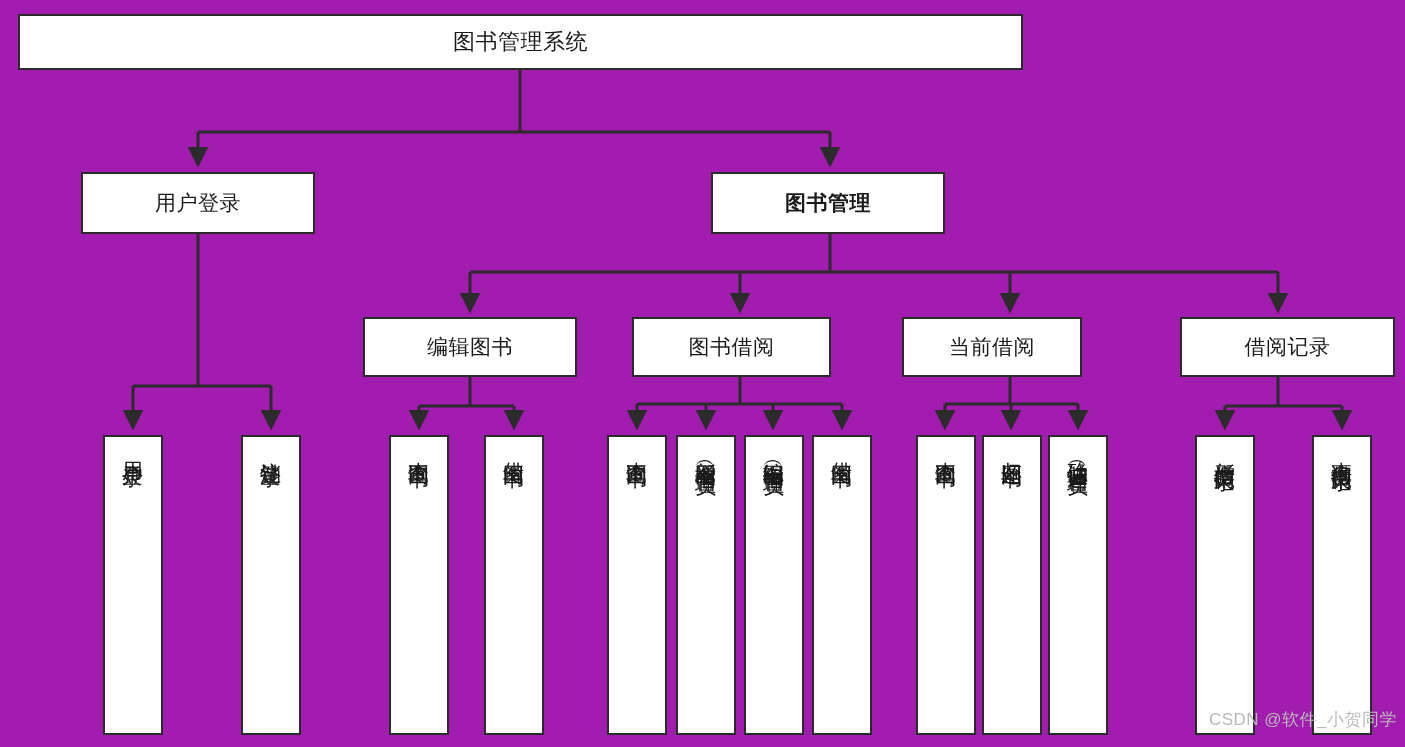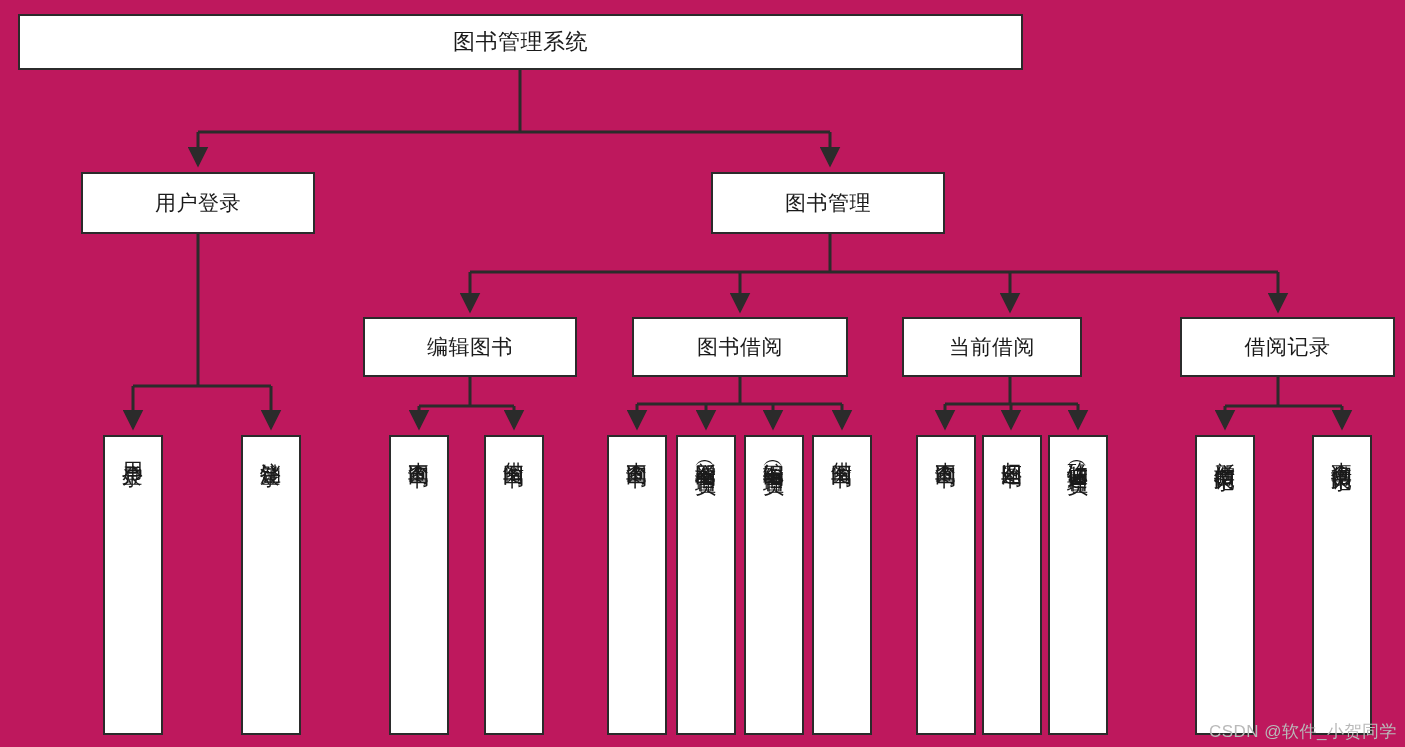--- a/index.html
+++ b/index.html
@@ -9,21 +9,21 @@
     background: #ffffff;
   }
   body {
     font-family: "Liberation Sans", "DejaVu Sans", sans-serif;
     color: #1a1a1a;
   }
   #diagram-root {
     position: relative;
     width: 1405px;
     height: 747px;
-    background: #be185d;
+    background: #a21caf;
     overflow: hidden;
   }
   #diagram-svg {
     position: absolute;
     left: 0;
     top: 0;
     width: 1405px;
     height: 747px;
   }
   .node {
@@ -59,21 +59,21 @@
     writing-mode: vertical-rl;
     text-orientation: upright;
     font-size: 21px;
     line-height: 1.0;
     letter-spacing: 2px;
     white-space: nowrap;
   }
   .watermark {
     position: absolute;
     right: 8px;
-    bottom: 4px;
+    bottom: 16px;
     font-size: 17px;
     color: #b9b9b9;
     letter-spacing: 0.5px;
     white-space: nowrap;
     user-select: none;
   }
 </style>
 </head>
 <body>
 
@@ -129,28 +129,28 @@
     </g>
   </svg>
 
   <div class="node horiz root" style="left:18px; top:14px; width:1005px; height:56px;">
     <span class="label">图书管理系统</span>
   </div>
 
   <div class="node horiz" style="left:81px; top:172px; width:234px; height:62px;">
     <span class="label">用户登录</span>
   </div>
-  <div class="node horiz" style="left:711px; top:172px; width:234px; height:62px;">
+  <div class="node horiz" style="left:711px; top:172px; width:234px; height:62px;font-weight:bold;">
     <span class="label">图书管理</span>
   </div>
 
   <div class="node horiz" style="left:363px; top:317px; width:214px; height:60px;">
     <span class="label">编辑图书</span>
   </div>
-  <div class="node horiz" style="left:632px; top:317px; width:216px; height:60px;">
+  <div class="node horiz" style="left:632px; top:317px; width:199px; height:60px;">
     <span class="label">图书借阅</span>
   </div>
   <div class="node horiz" style="left:902px; top:317px; width:180px; height:60px;">
     <span class="label">当前借阅</span>
   </div>
   <div class="node horiz" style="left:1180px; top:317px; width:215px; height:60px;">
     <span class="label">借阅记录</span>
   </div>
 
   <div class="node vert" style="left:103px; top:435px; width:60px; height:300px;">

